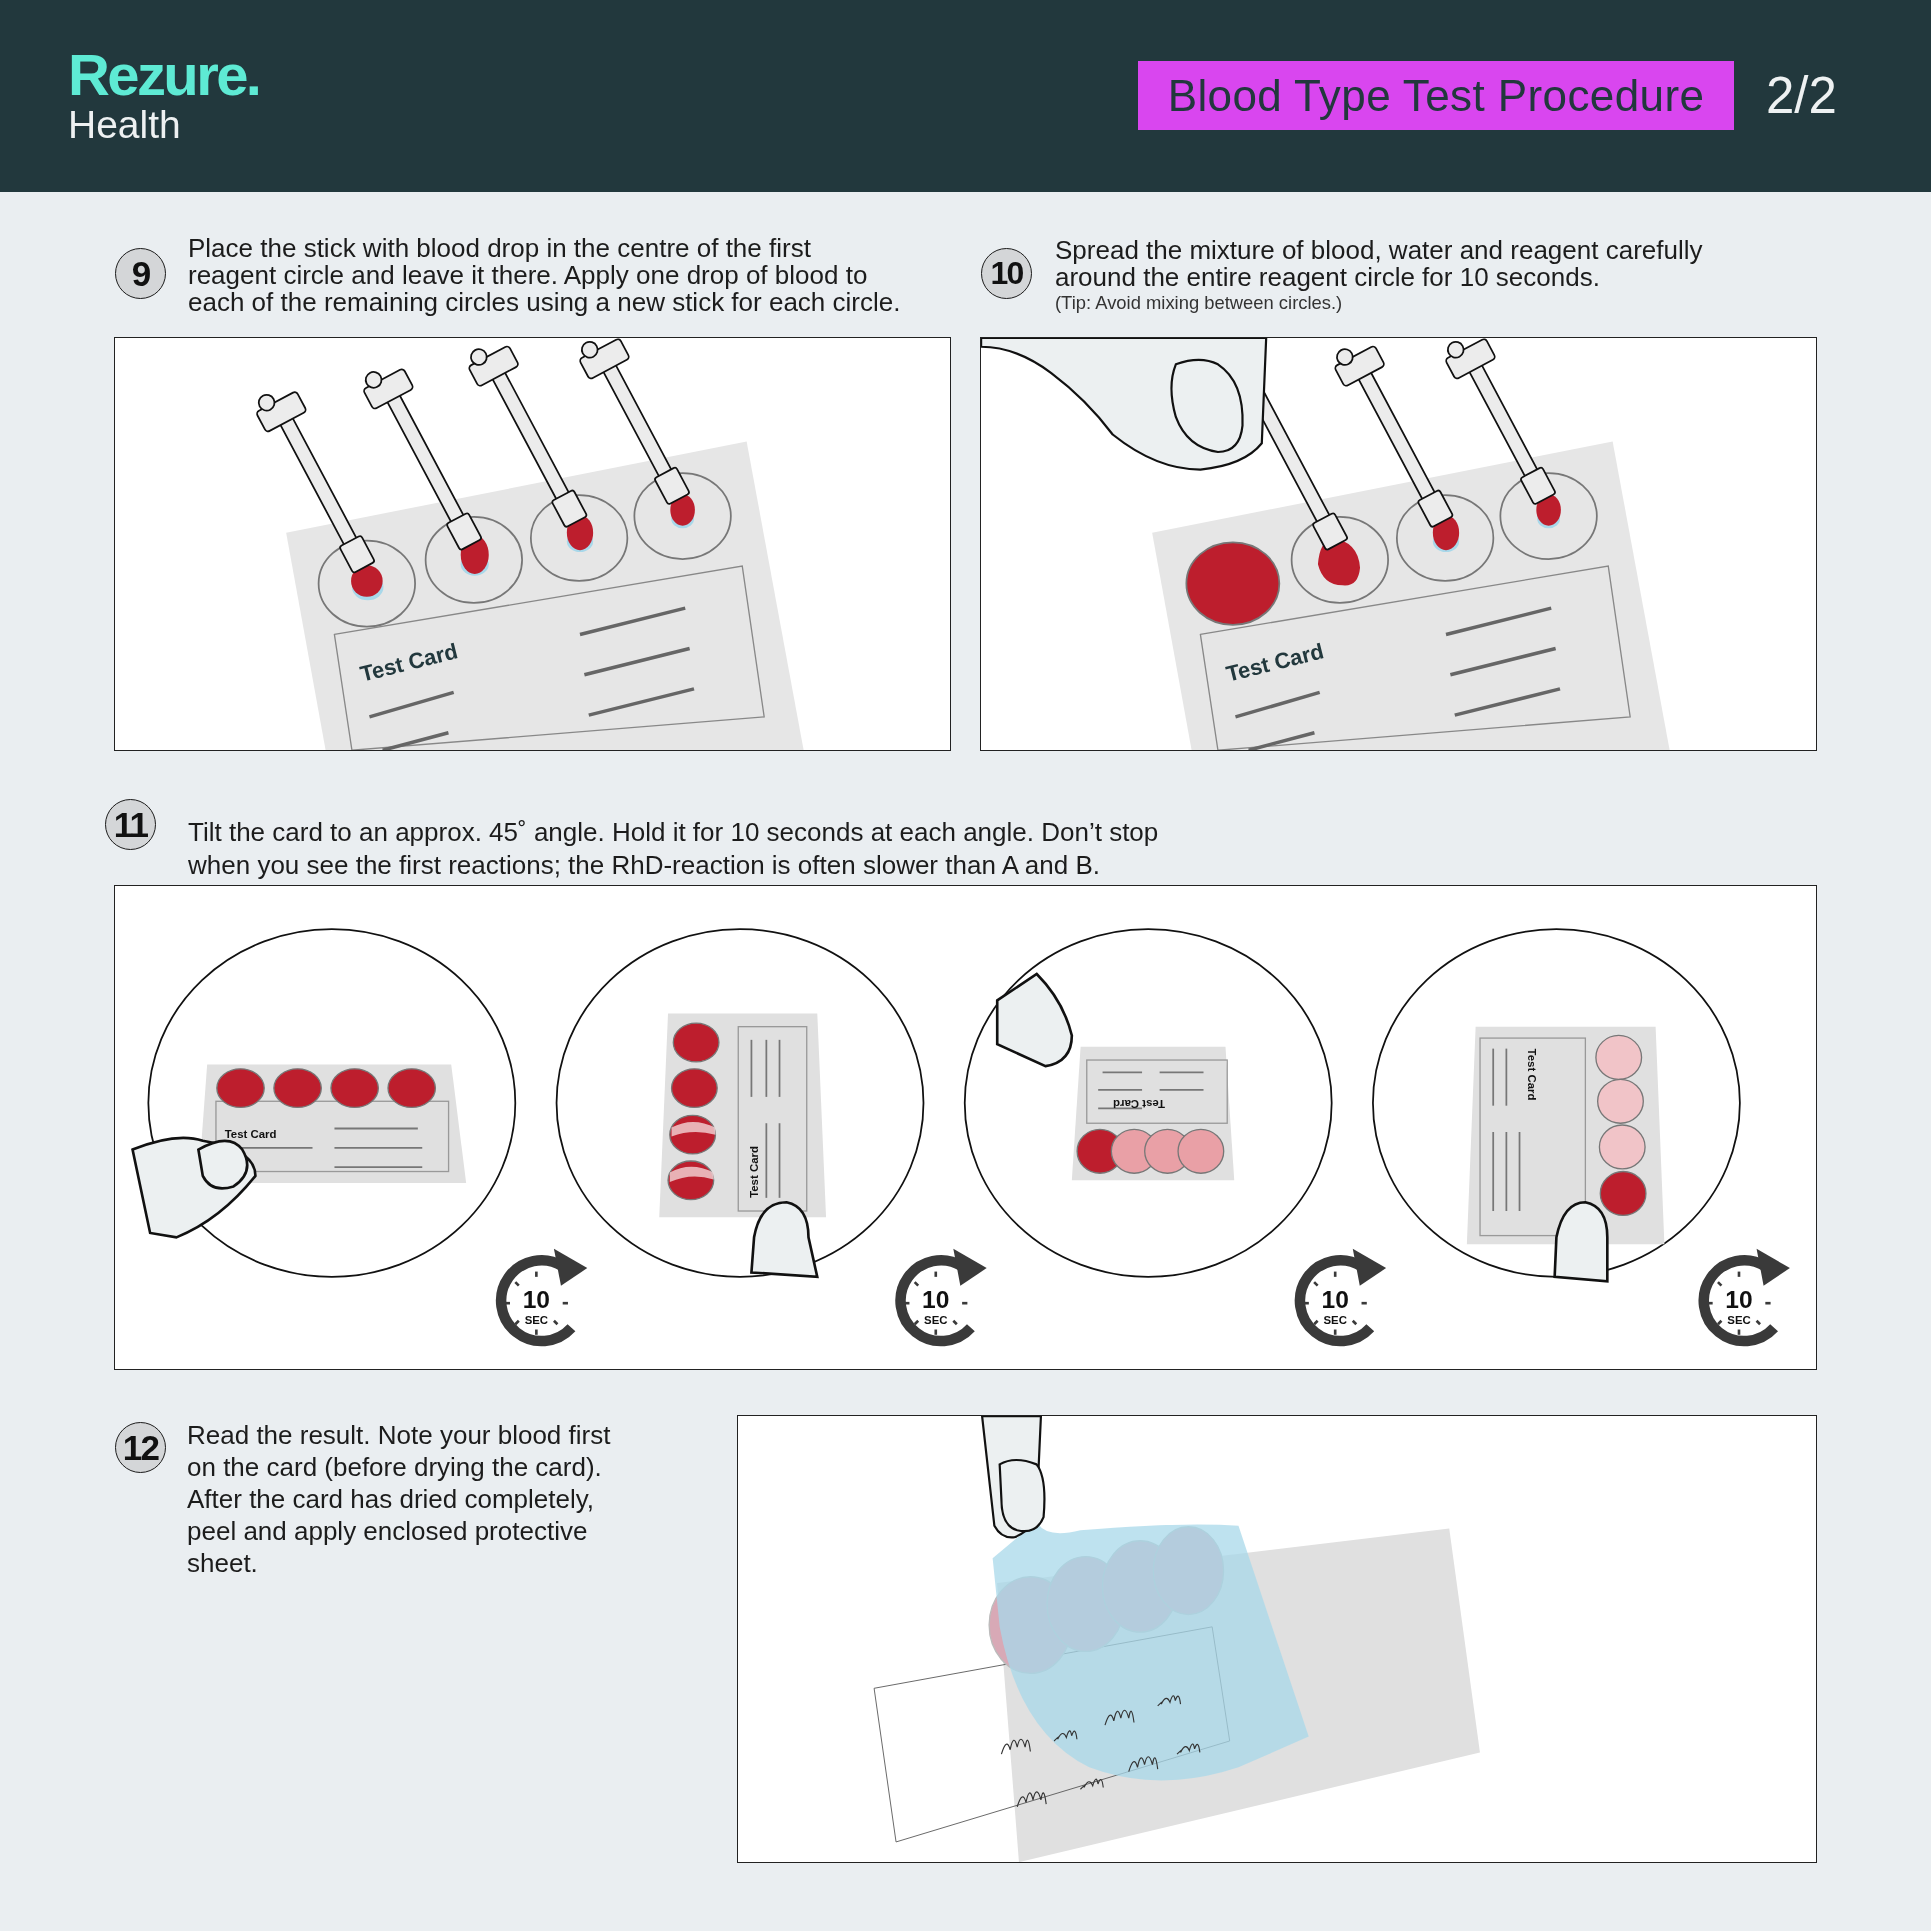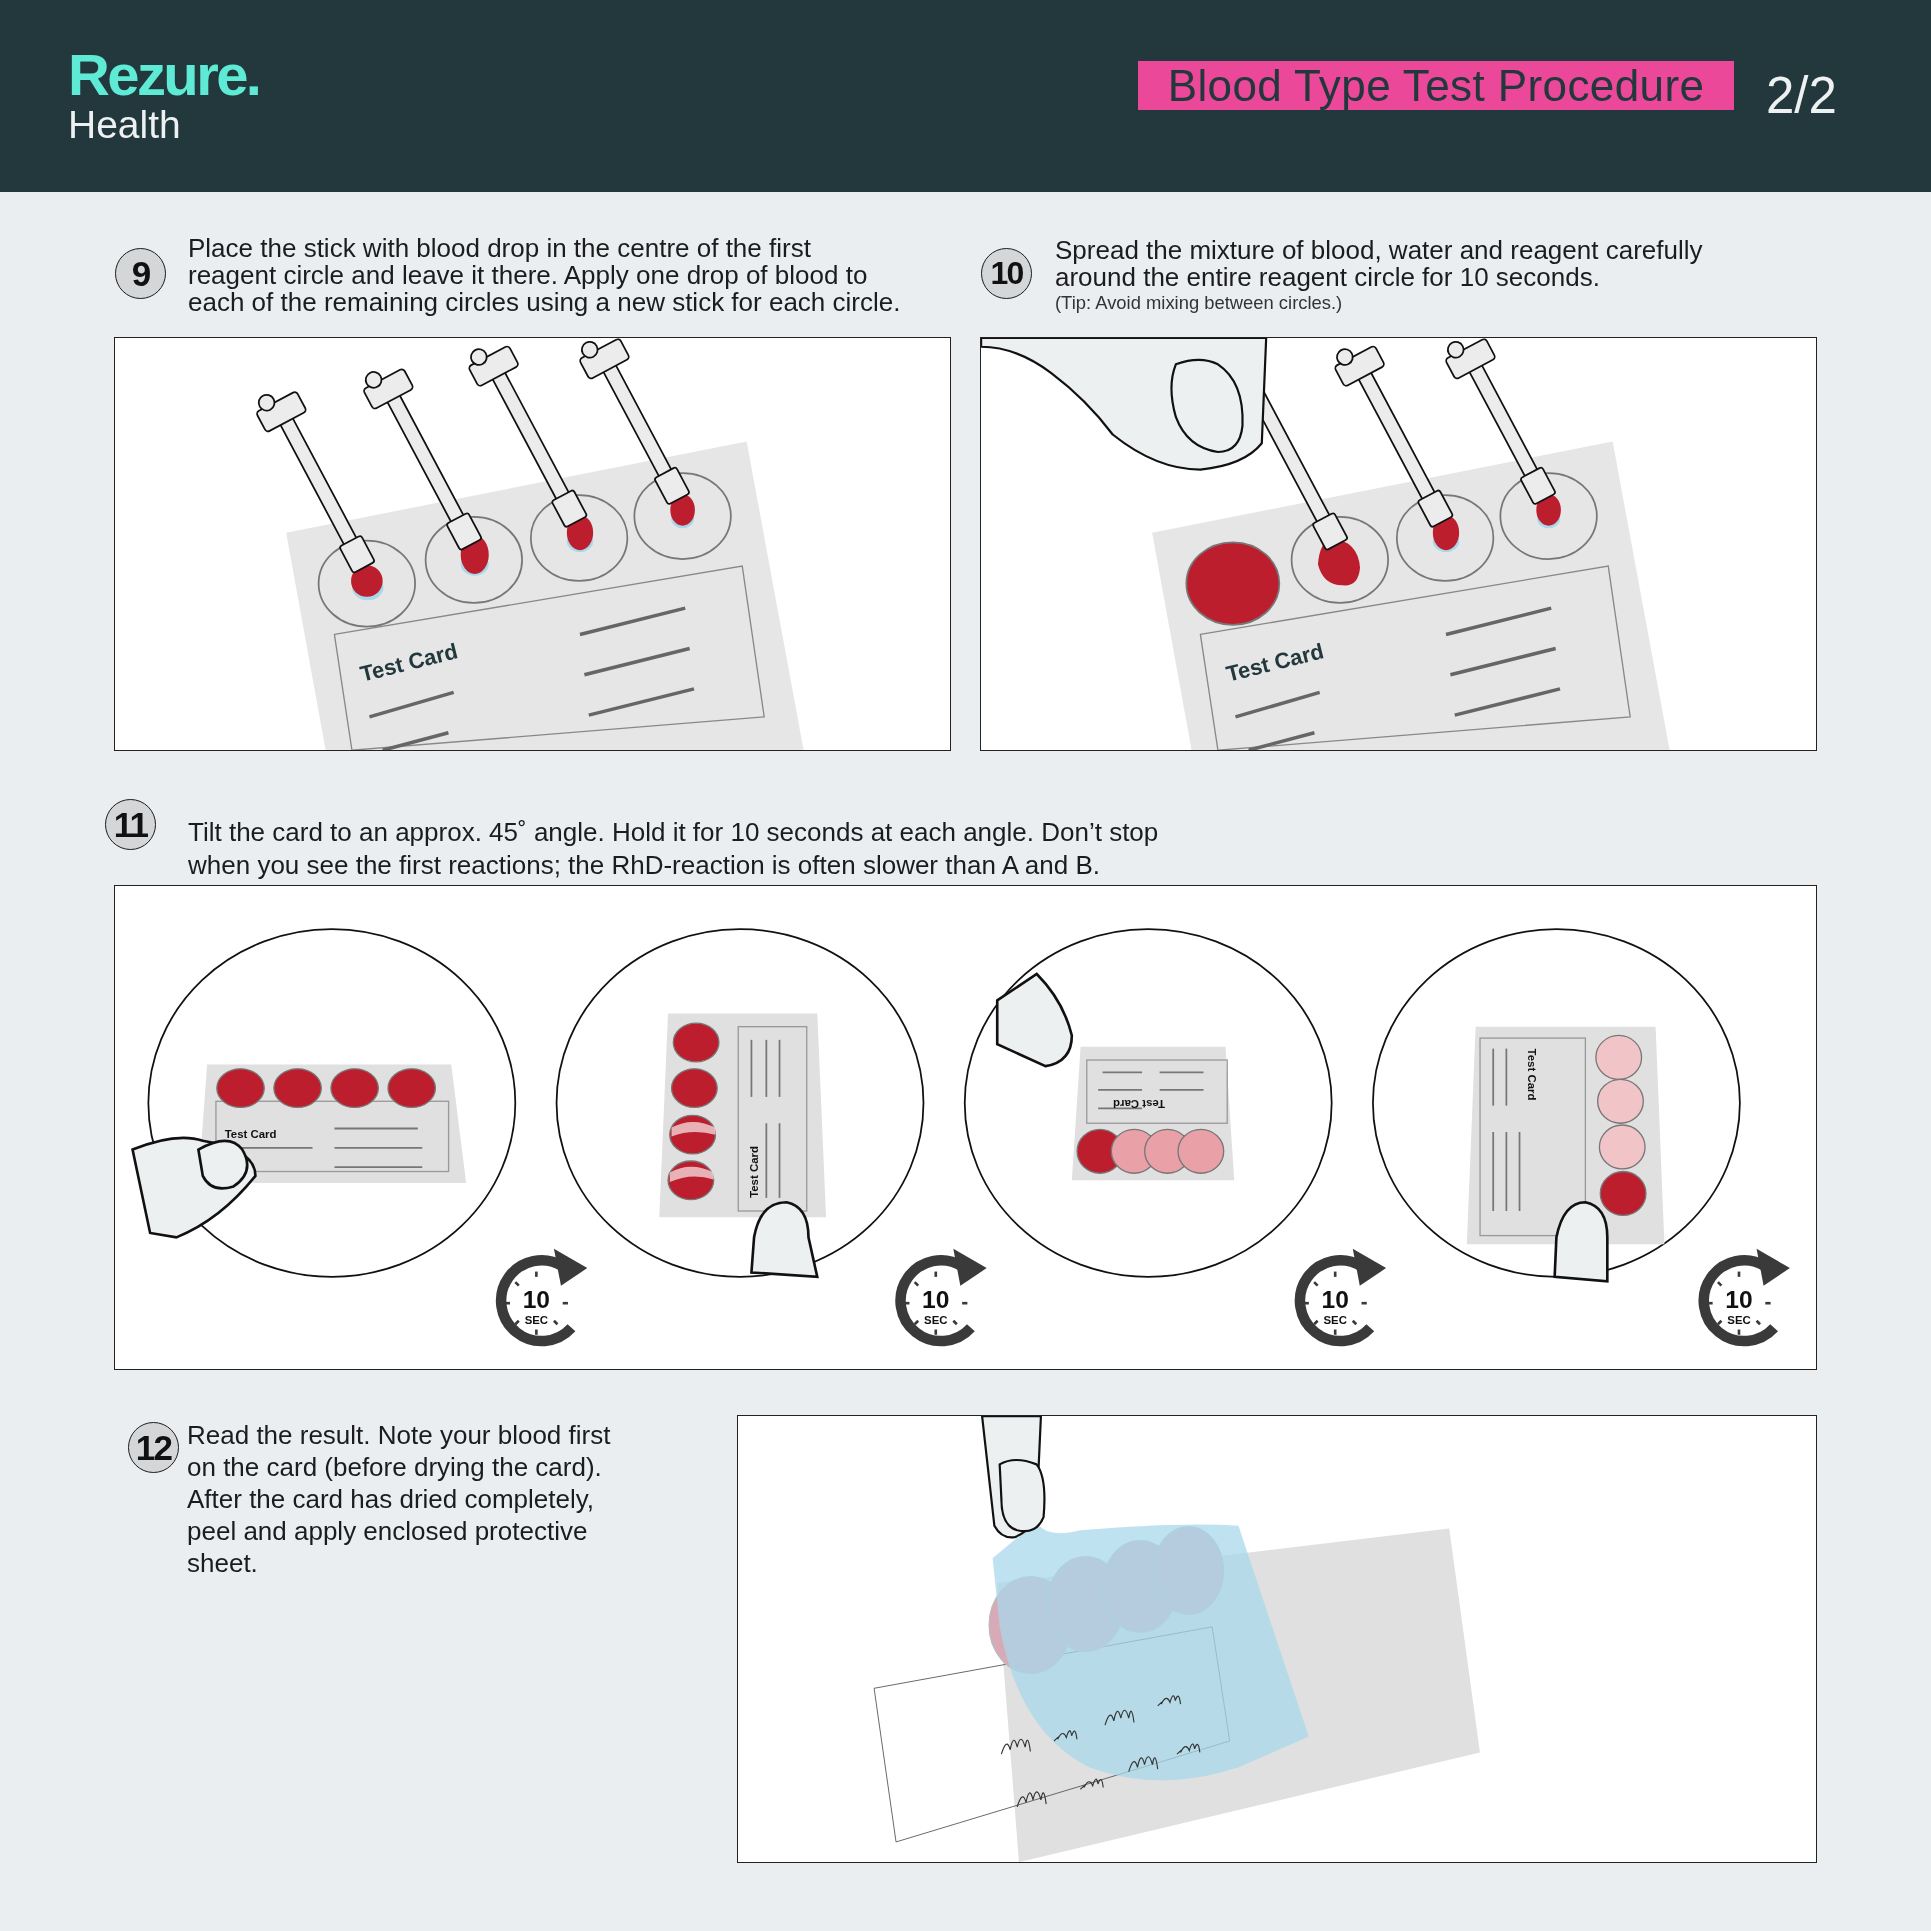--- a/index.html
+++ b/index.html
@@ -1,20 +1,20 @@
 <!DOCTYPE html>
 <html style="font-size:14px"><head>
 <meta charset="utf-8">
 <style>
   html, body { margin:0; padding:0; }
   body { width:1931px; height:1931px; background:#eaeef1; font-family:"Liberation Sans", sans-serif; color:#1c1c1c; position:relative; overflow:hidden; }
   .header { position:absolute; left:0; top:0; width:1931px; height:192px; background:#22383d; }
   .logo-main { position:absolute; left:68px; top:46px; font-size:58px; font-weight:700; color:#5eead4; letter-spacing:-2.6px; line-height:1; }
   .logo-sub { position:absolute; left:68px; top:105px; font-size:39px; font-weight:300; color:#eef1f2; line-height:1; }
-  .title-box { position:absolute; left:1138px; top:61px; width:596px; height:49px; background:#ec4899; display:flex; align-items:center; justify-content:center; }
+  .title-box { position:absolute; left:1138px; top:61px; width:596px; height:69px; background:#d946ef; display:flex; align-items:center; justify-content:center; }
   .title-text { font-size:44px; color:#22383d; font-weight:400; letter-spacing:0.4px; }
   .page-num { position:absolute; left:1766px; top:67px; font-size:51px; color:#eef1f2; line-height:1.15; }
 
   .step-badge { position:absolute; width:51px; height:51px; border-radius:50%; background:#d4d6d8; border:1.8px solid #1c1c1c; display:flex; align-items:center; justify-content:center; font-weight:700; font-size:35px; color:#111; box-sizing:border-box; letter-spacing:-1.8px; }
   .step-text { position:absolute; font-size:26px; line-height:27px; color:#1c1c1c; font-weight:400; }
   .tip { font-size:18.4px; line-height:24.6px; color:#333; }
   .panel { position:absolute; background:#fff; border:1.8px solid #222; box-sizing:border-box; overflow:hidden; }
   .panel svg { position:absolute; left:0; top:0; }
 </style>
 </head>
@@ -261,21 +261,21 @@
           <ellipse cx="1715" cy="245" rx="26" ry="25" fill="#f1c4c8"></ellipse>
           <ellipse cx="1717" cy="297" rx="26" ry="25" fill="#f1c4c8"></ellipse>
           <ellipse cx="1718" cy="350" rx="26" ry="25" fill="#bd1e2d"></ellipse>
         </g>
       <path d="M1640 445 L1642 400 Q1650 360 1675 360 Q1700 365 1700 400 L1700 450 Z" fill="#ecf0f1" stroke="#111" stroke-width="3"></path>
       <use href="#timer" x="1850" y="475"></use>
     </g>
   </svg>
 </div>
 
-<div class="step-badge" style="left:128px;top:1422px;">12</div>
+<div class="step-badge" style="left:115px;top:1422px;">12</div>
 <div class="step-text" style="left:187px;top:1419px;line-height:32px;">
   <div>Read the result. Note your blood first</div>
   <div>on the card (before drying the card).</div>
   <div>After the card has dried completely,</div>
   <div>peel and apply enclosed protective</div>
   <div>sheet.</div>
 </div>
 <div class="panel" style="left:737px;top:1415px;width:1080px;height:448px;">
   <svg width="1080" height="448" viewBox="0 0 1230 510">
     <polygon points="295,190 810,128 845,383 320,508" fill="#e0e0e0"></polygon>

